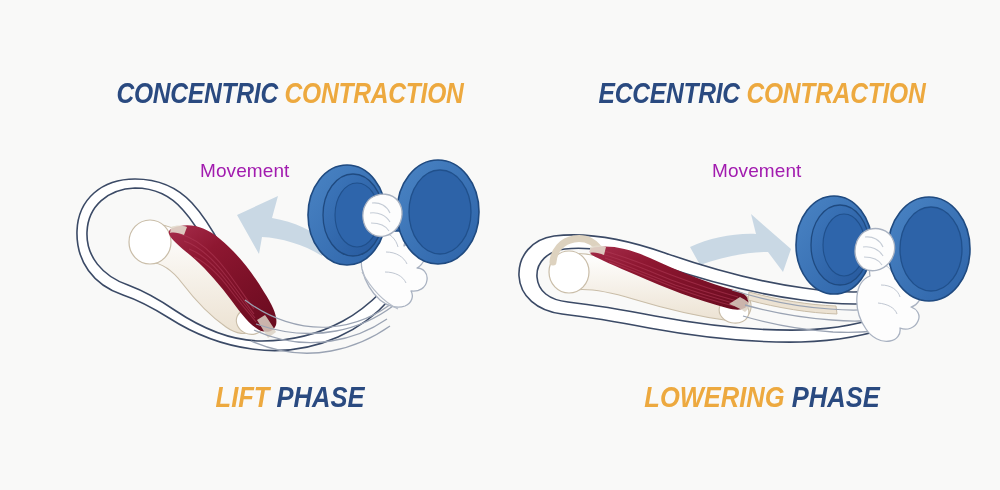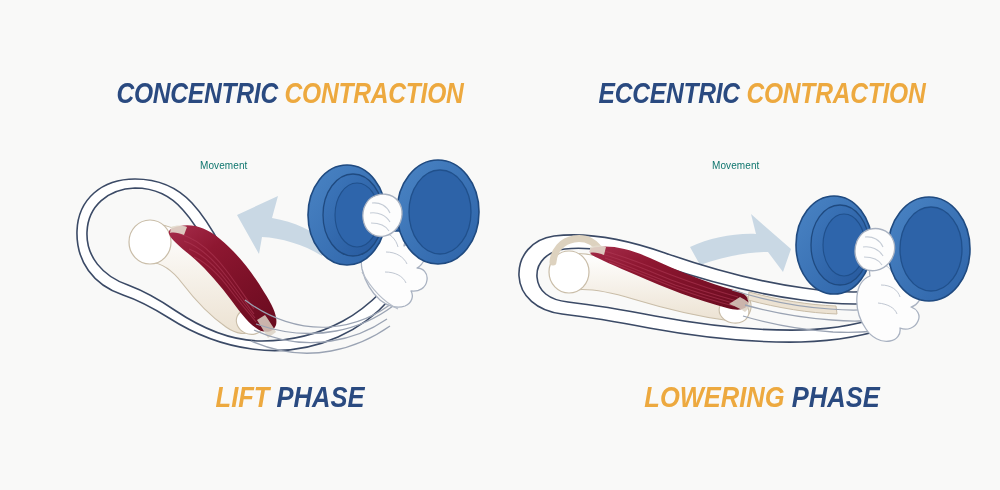--- a/index.html
+++ b/index.html
@@ -62,23 +62,23 @@
     line-height: 1;
     transform: scaleX(0.88);
     transform-origin: center top;
   }
   .phase .w1 { color: #eda93f; }
   .phase .w2 { color: #2a4a80; }
 
   .movement-label {
     position: absolute;
     font-family: "Liberation Sans", sans-serif;
-    font-size: 10px;
+    font-size: 19px;
     font-weight: 400;
-    color: #0f766e;
+    color: #a21caf;
     white-space: nowrap;
     letter-spacing: 0.1px;
   }
   .ml-left  { left: 160px; top: 160px; }
 
   .art {
     position: absolute;
     left: 0;
     top: 0;
     width: 500px;

